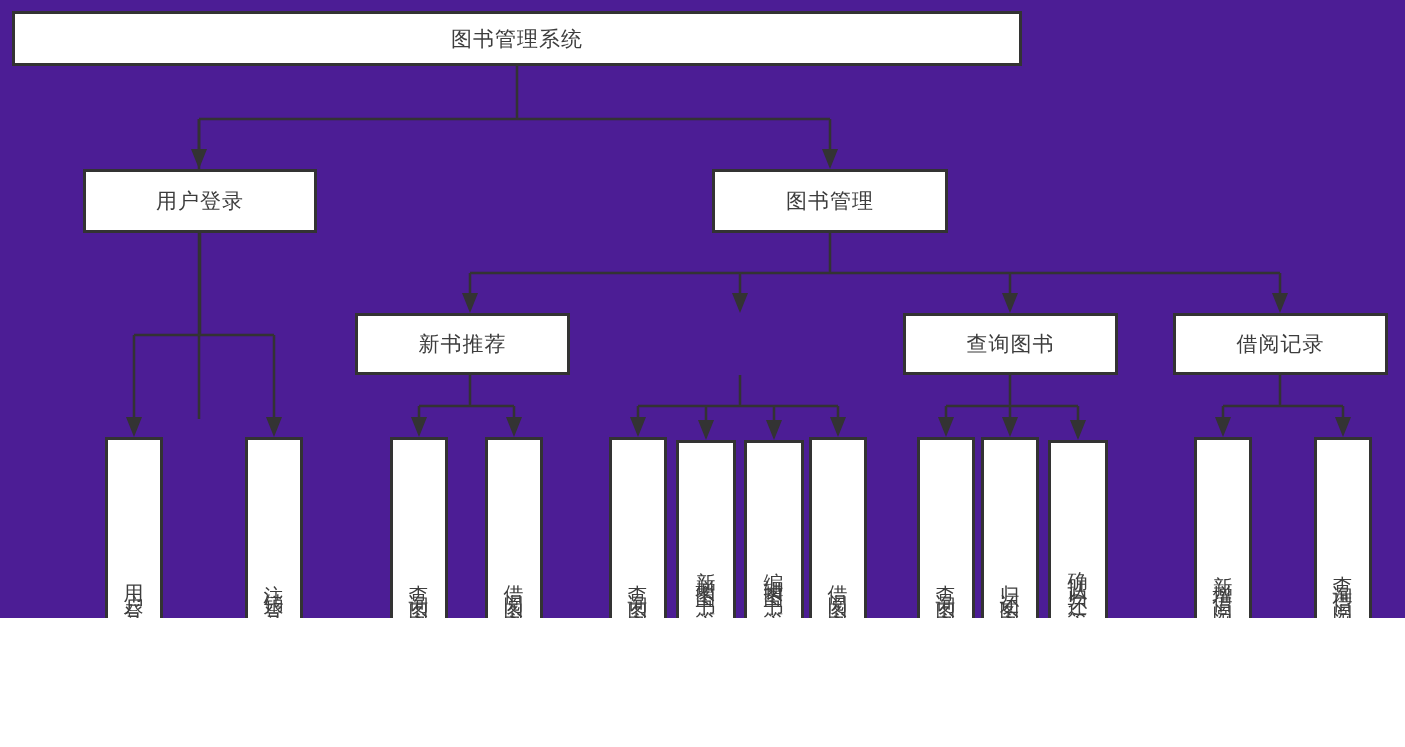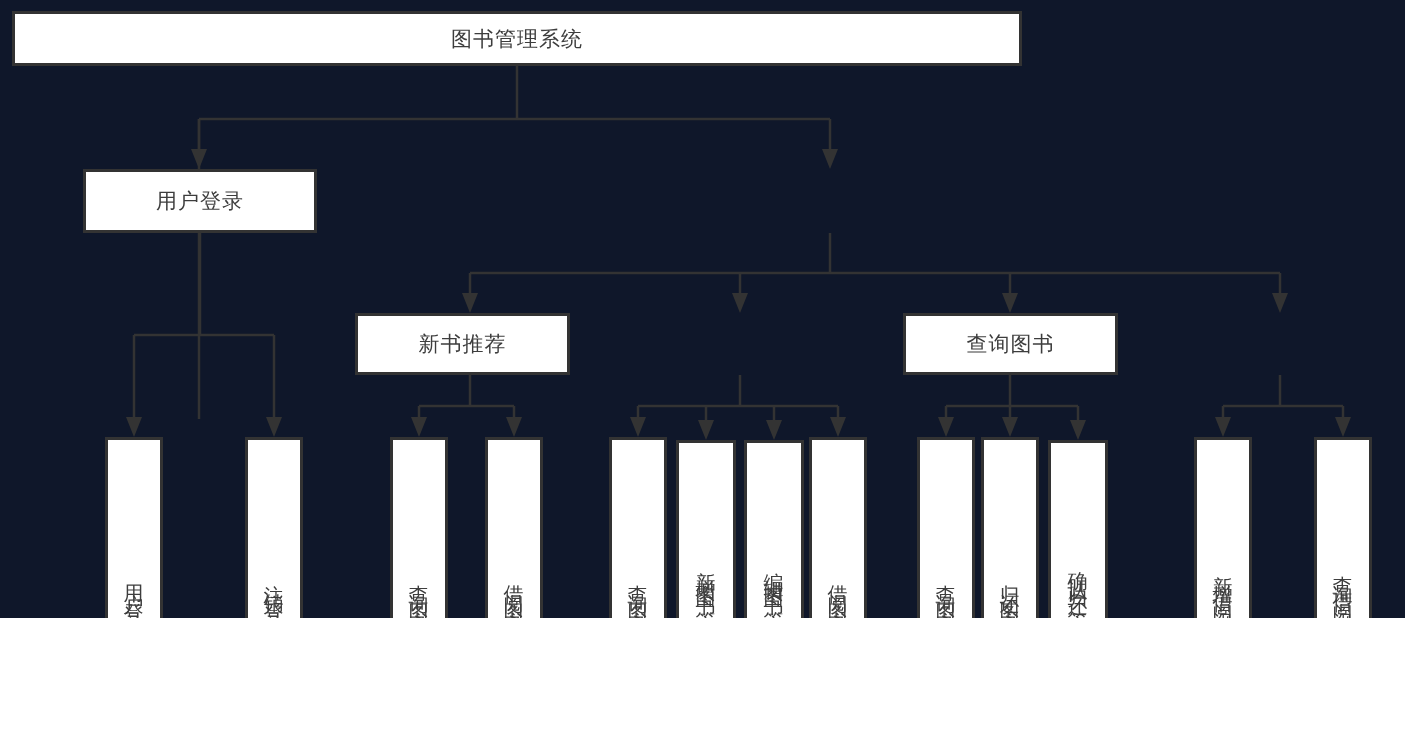--- a/index.html
+++ b/index.html
@@ -1,20 +1,20 @@
 <!DOCTYPE html>
 <html><head>
 <meta charset="utf-8">
 <style>
   html, body { margin: 0; padding: 0; background: #ffffff; }
   .canvas {
     position: relative;
     width: 1405px;
     height: 618px;
-    background: #0f172a;
+    background: #4c1d95;
     overflow: hidden;
     font-family: "Liberation Sans", "DejaVu Sans", sans-serif;
   }
   svg.wires {
     position: absolute;
     left: 0; top: 0;
     width: 1405px; height: 747px;
     pointer-events: none;
   }
   .node {
@@ -102,26 +102,32 @@
     </g>
   </svg>
 
   <div class="node" style="left:12px;top:11px;width:1010px;height:55px">
     <span class="h-label">图书管理系统</span>
   </div>
 
   <div class="node" style="left:83px;top:169px;width:234px;height:64px">
     <span class="h-label">用户登录</span>
   </div>
+  <div class="node" style="left:712px;top:169px;width:236px;height:64px">
+    <span class="h-label">图书管理</span>
+  </div>
 
   <div class="node" style="left:355px;top:313px;width:215px;height:62px">
     <span class="h-label">新书推荐</span>
   </div>
   <div class="node" style="left:903px;top:313px;width:215px;height:62px">
     <span class="h-label">查询图书</span>
+  </div>
+  <div class="node" style="left:1173px;top:313px;width:215px;height:62px">
+    <span class="h-label">借阅记录</span>
   </div>
 
   <div class="node" style="left:105px;top:437px;width:58px;height:300px">
     <span class="v-label">用户登录</span>
   </div>
   <div class="node" style="left:245px;top:437px;width:58px;height:300px">
     <span class="v-label">注销登录</span>
   </div>
 
   <div class="node" style="left:390px;top:437px;width:58px;height:300px">

